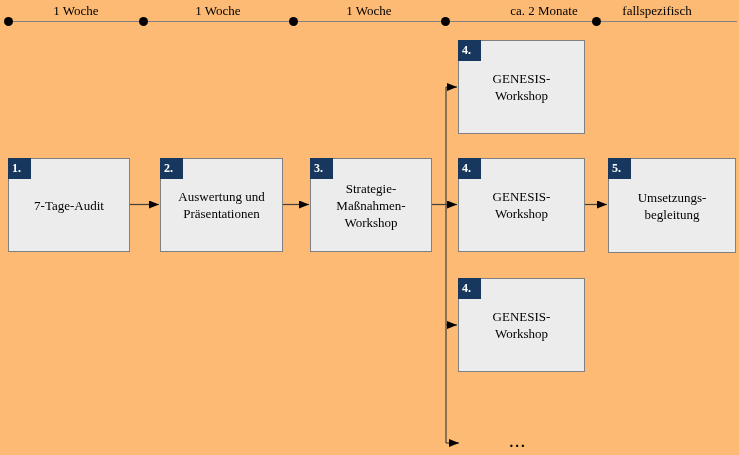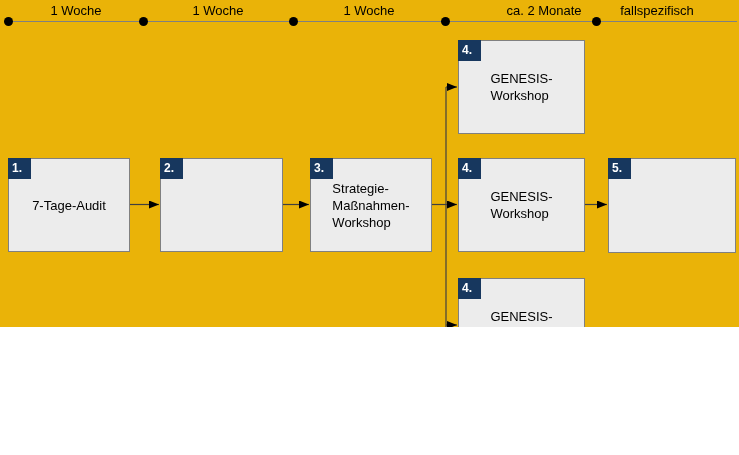--- a/index.html
+++ b/index.html
@@ -8,23 +8,23 @@
     --box-fill:#ececec;
     --box-border:#808080;
     --connector:#404040;
     --timeline-line:#808080;
     --timeline-dot:#000000;
     --text:#000000;
   }
   html,body{margin:0;padding:0;background:#ffffff;}
   #canvas{
     position:relative;
-    width:739px;height:327px;
-    background:#eab308;
-    font-family:Liberation Sans, sans-serif;
+    width:739px;height:455px;
+    background:#fdba74;
+    font-family:Liberation Serif, serif;
     color:var(--text);
     overflow:hidden;
   }
   
   .tl-line{
     position:absolute;top:21px;left:8px;width:729px;height:1px;
     background:var(--timeline-line);
   }
   .tl-dot{
     position:absolute;top:17px;width:9px;height:9px;border-radius:50%;
@@ -36,21 +36,21 @@
   }
   
   .box{
     position:absolute;
     background:var(--box-fill);
     border:1px solid var(--box-border);
     box-sizing:border-box;
     display:flex;align-items:center;justify-content:center;
   }
   .box .label{
-    font-size:13px;line-height:17px;white-space:pre-line;
+    font-size:13px;line-height:17px;text-align:center;white-space:pre-line;
   }
   .badge{
     position:absolute;top:-1px;left:-1px;
     min-width:14px;height:17px;
     padding:2px 5px 2px 4px;
     background:var(--badge-bg);color:var(--badge-text);
     font-size:12px;font-weight:bold;line-height:17px;
     text-align:left;
   }
   
@@ -97,20 +97,22 @@
     <line x1="585" y1="204.5" x2="607" y2="204.5" marker-end="url(#ah)"></line>
   </svg>
 
   <div class="box" style="left:8px;top:158px;width:122px;height:94px">
     <div class="badge">1.</div>
     <div class="label">7-Tage-Audit</div>
   </div>
 
   <div class="box" style="left:160px;top:158px;width:123px;height:94px">
     <div class="badge">2.</div>
+    <div class="label">Auswertung und
+Präsentationen</div>
   </div>
 
   <div class="box" style="left:310px;top:158px;width:122px;height:94px">
     <div class="badge">3.</div>
     <div class="label">Strategie-
 Maßnahmen-
 Workshop</div>
   </div>
 
   <div class="box" style="left:458px;top:40px;width:127px;height:94px">
@@ -126,17 +128,19 @@
   </div>
 
   <div class="box" style="left:458px;top:278px;width:127px;height:94px">
     <div class="badge">4.</div>
     <div class="label">GENESIS-
 Workshop</div>
   </div>
 
   <div class="box" style="left:608px;top:158px;width:128px;height:95px">
     <div class="badge">5.</div>
+    <div class="label">Umsetzungs-
+begleitung</div>
   </div>
 
   <div class="ellipsis">...</div>
 
 </div>
 
 </body></html>

